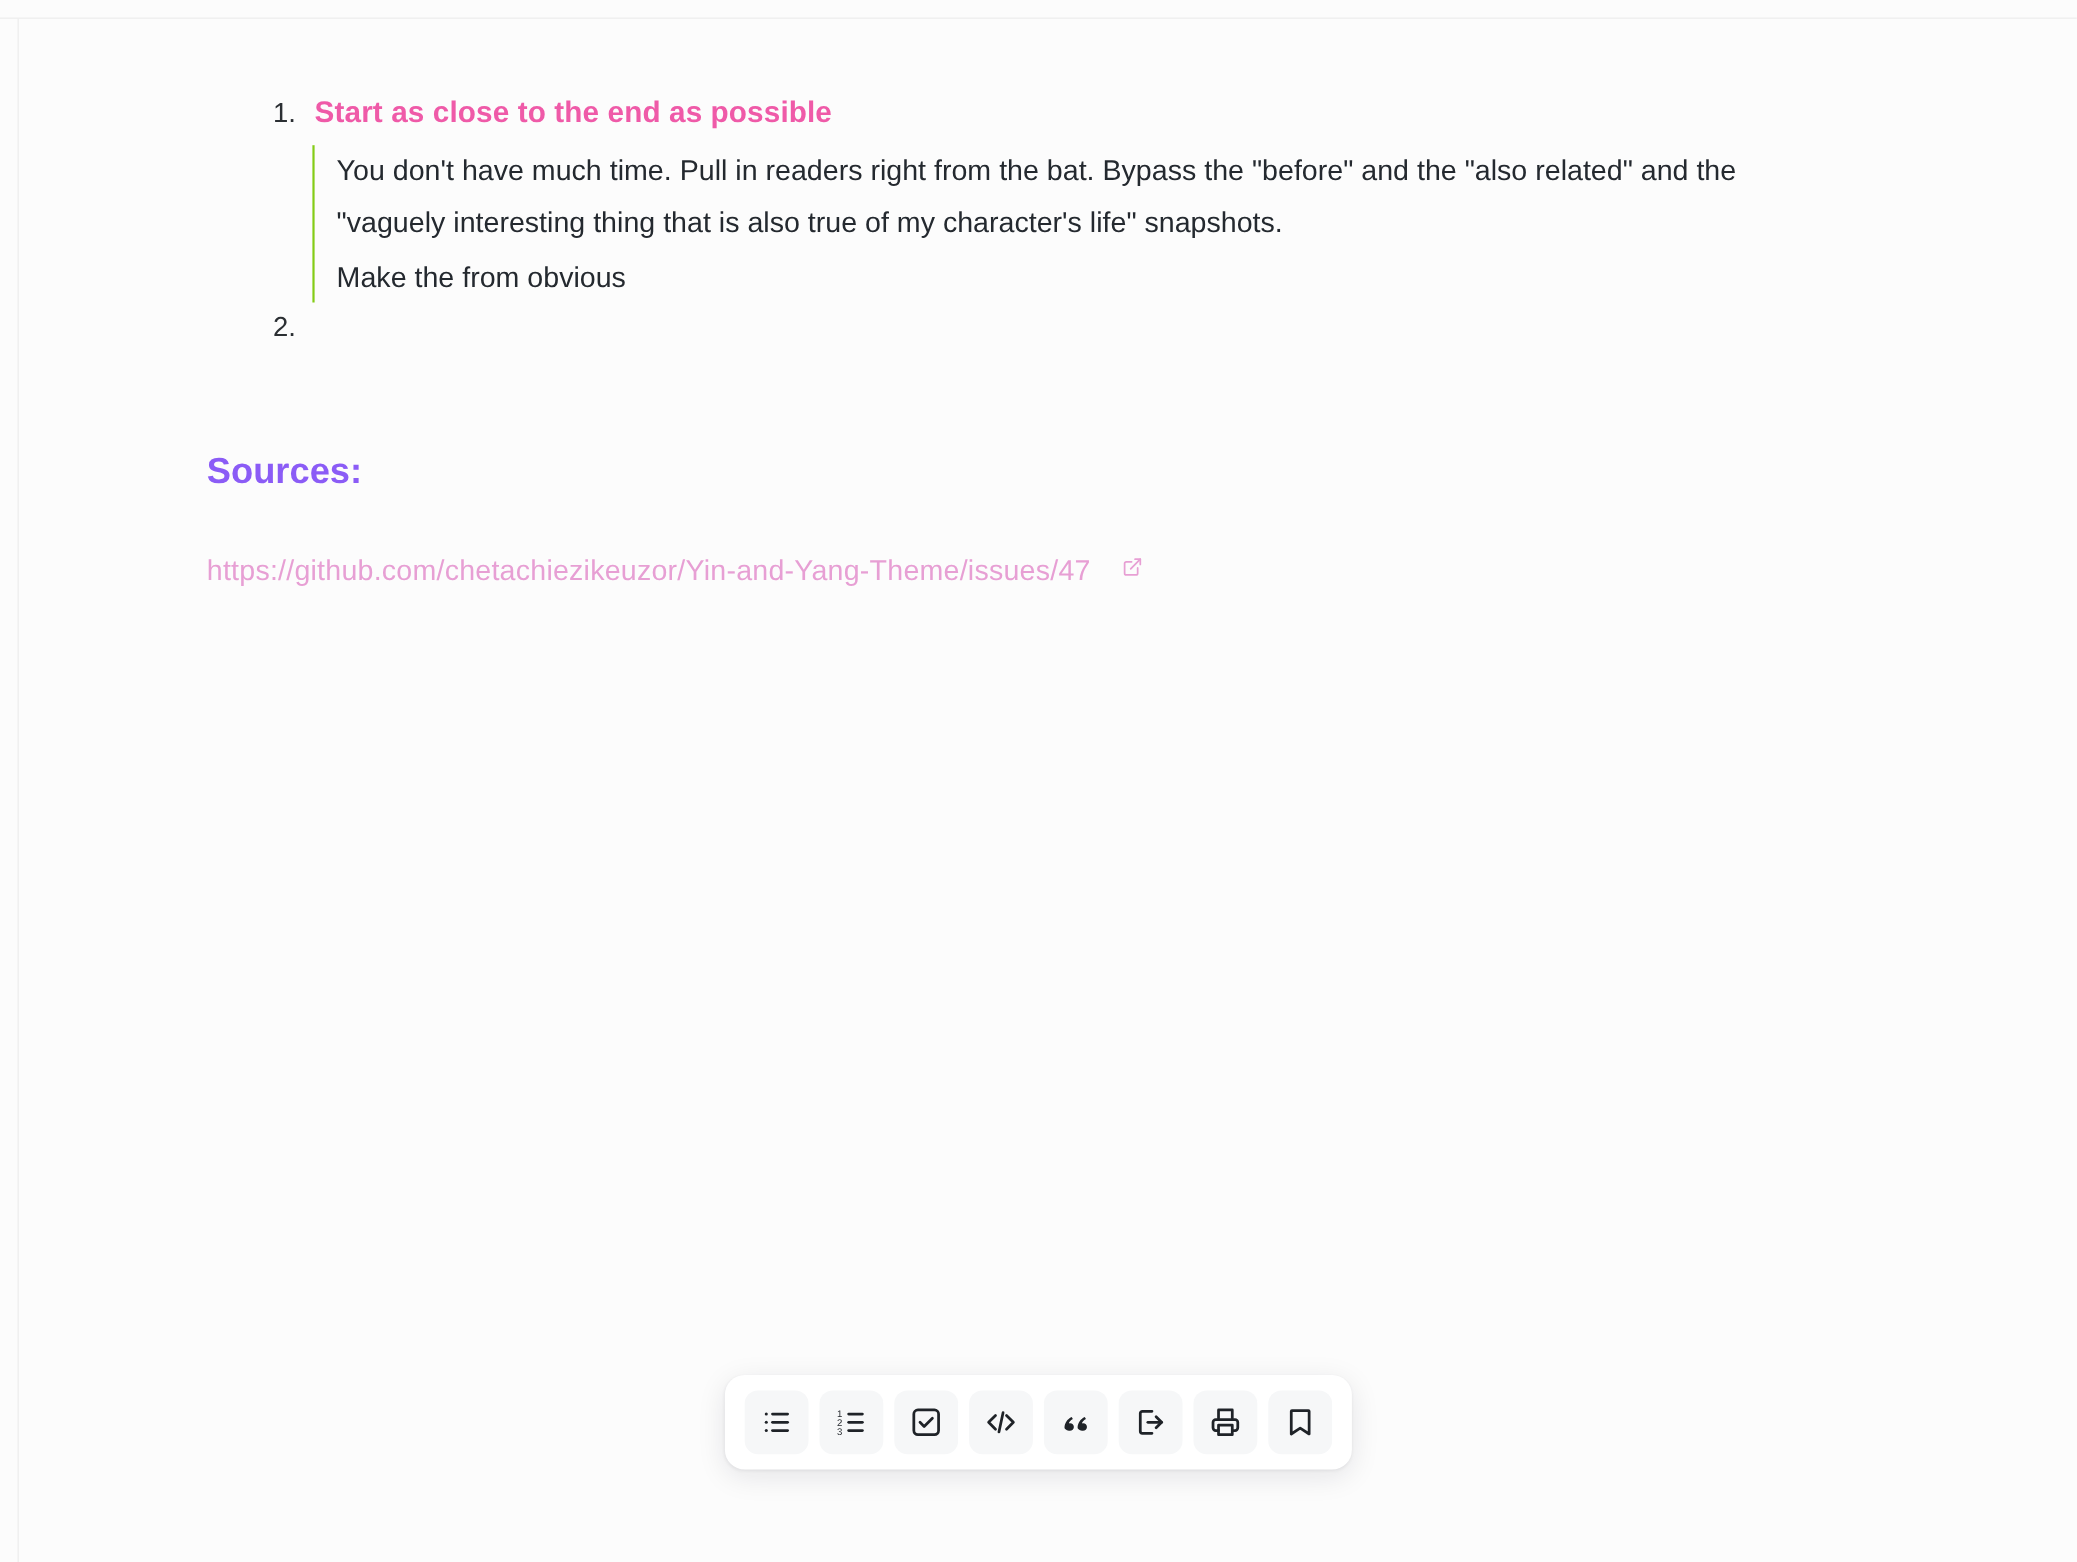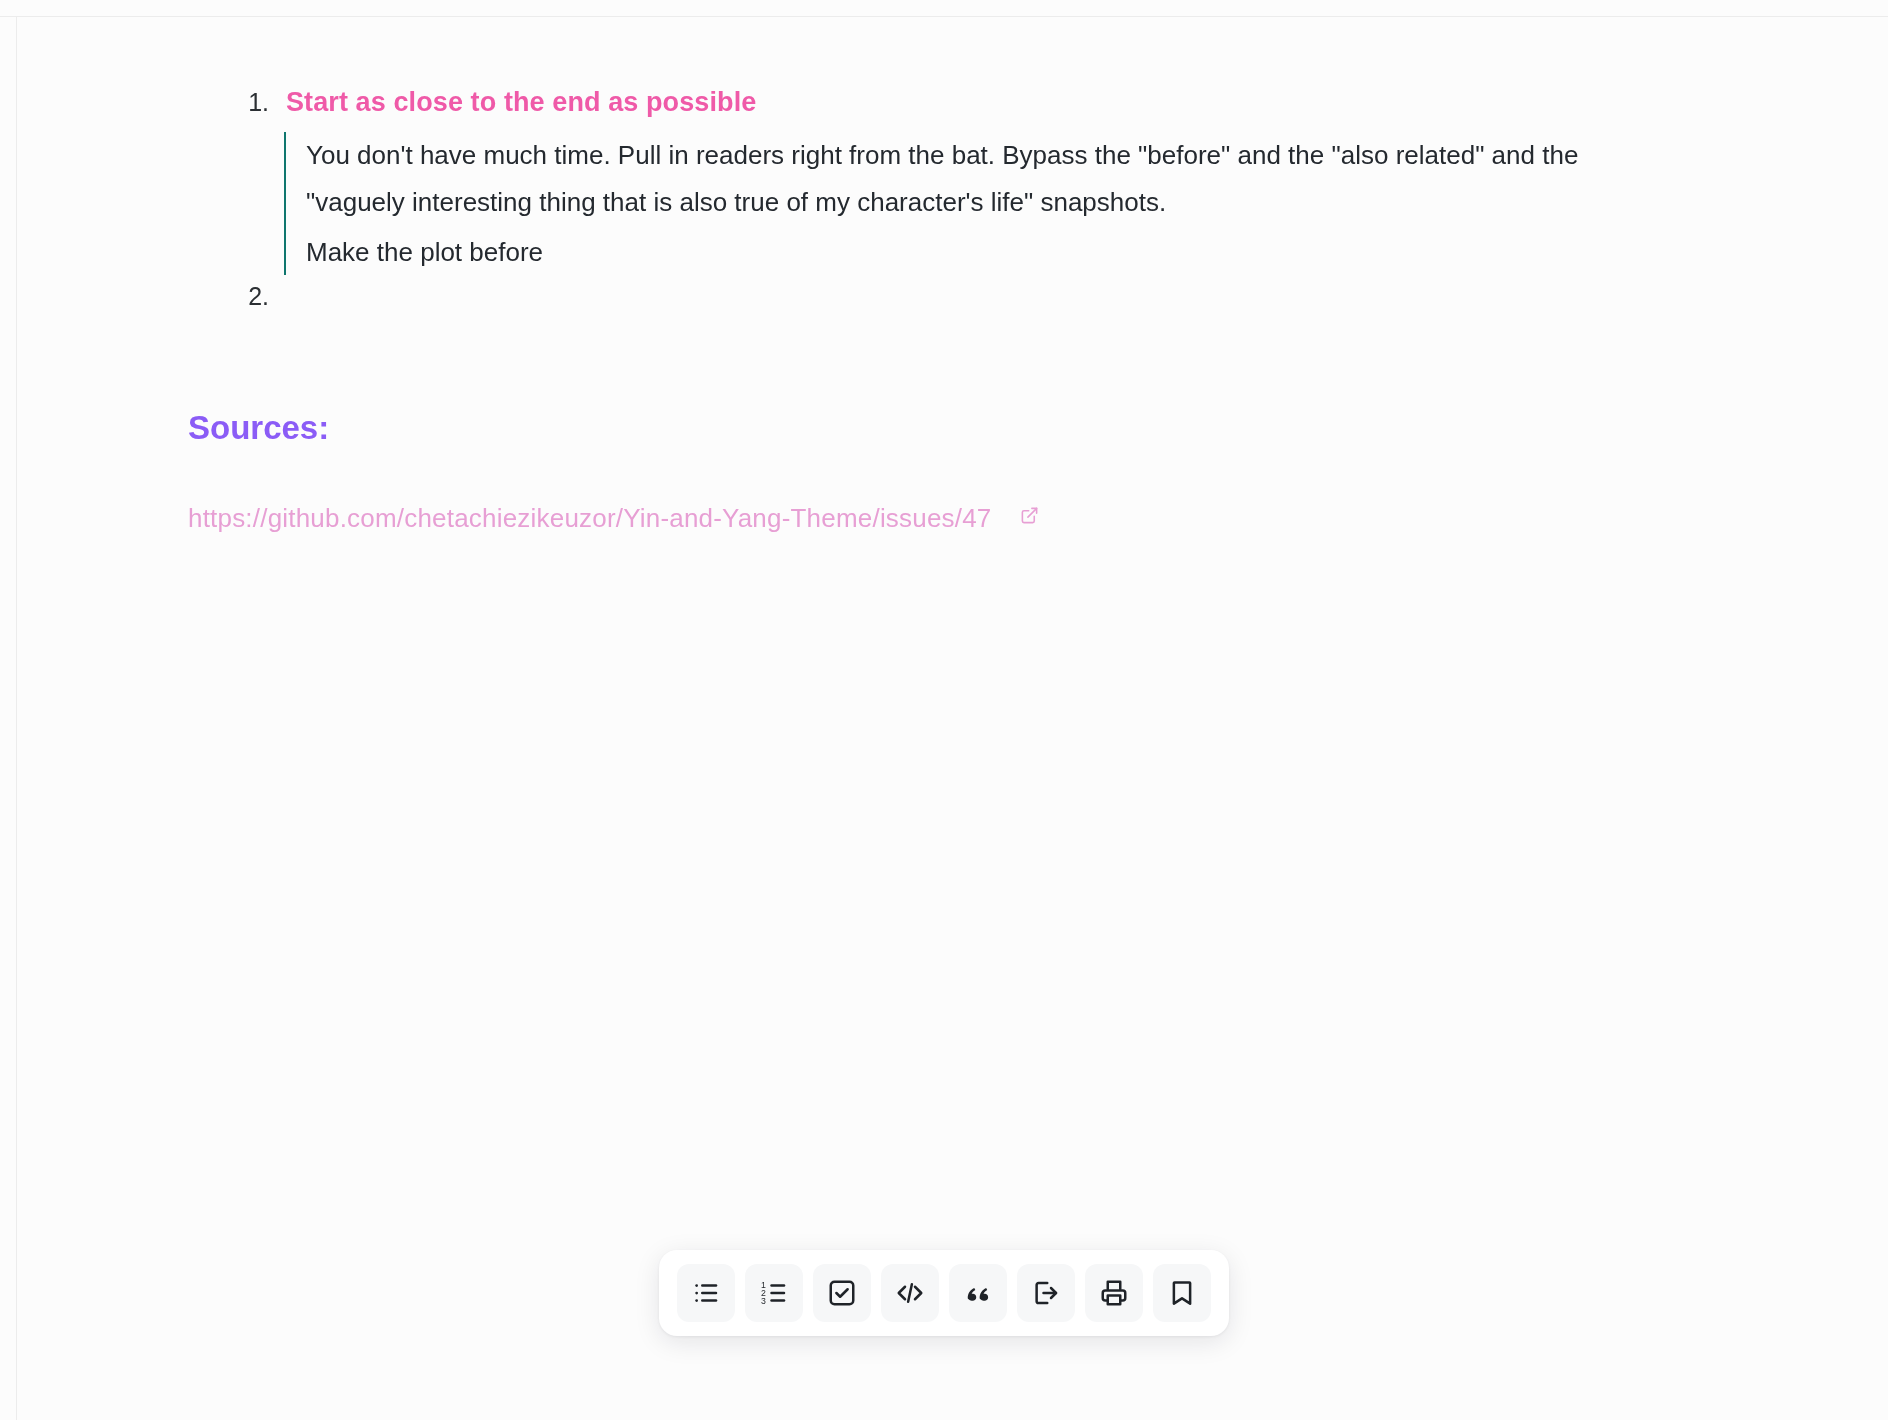--- a/index.html
+++ b/index.html
@@ -69,21 +69,21 @@
     font-size: 27px;
     font-weight: 700;
     color: #ef5aa8;
     line-height: 1.35;
     letter-spacing: 0.1px;
     display: block;
     margin-bottom: 12px;
   }
 
   .sub-block {
-    border-left: 2px solid #0f766e;
+    border-left: 2px solid #84cc16;
     margin-left: -2px;
     padding-left: 20px;
     margin-top: 10px;
   }
 
   .para {
     font-size: 26px;
     line-height: 1.78;
     color: #24292f;
     margin: 0 0 2px 0;
@@ -168,21 +168,21 @@
   <div class="left-edge"></div>
 
   <div class="content">
 
     <ol class="doc-list">
 
       <li>
         <span class="item-heading">Start as close to the end as possible</span>
         <div class="sub-block">
           <p class="para">You don't have much time. Pull in readers right from the bat. Bypass the "before" and the "also related" and the "vaguely interesting thing that is also true of my character's life" snapshots.</p>
-          <p class="para second">Make the plot before</p>
+          <p class="para second">Make the from obvious</p>
         </div>
       </li>
 
       <li class="empty-item">
         <span></span>
       </li>
 
     </ol>
 
     <div class="sources-heading">Sources:</div>

